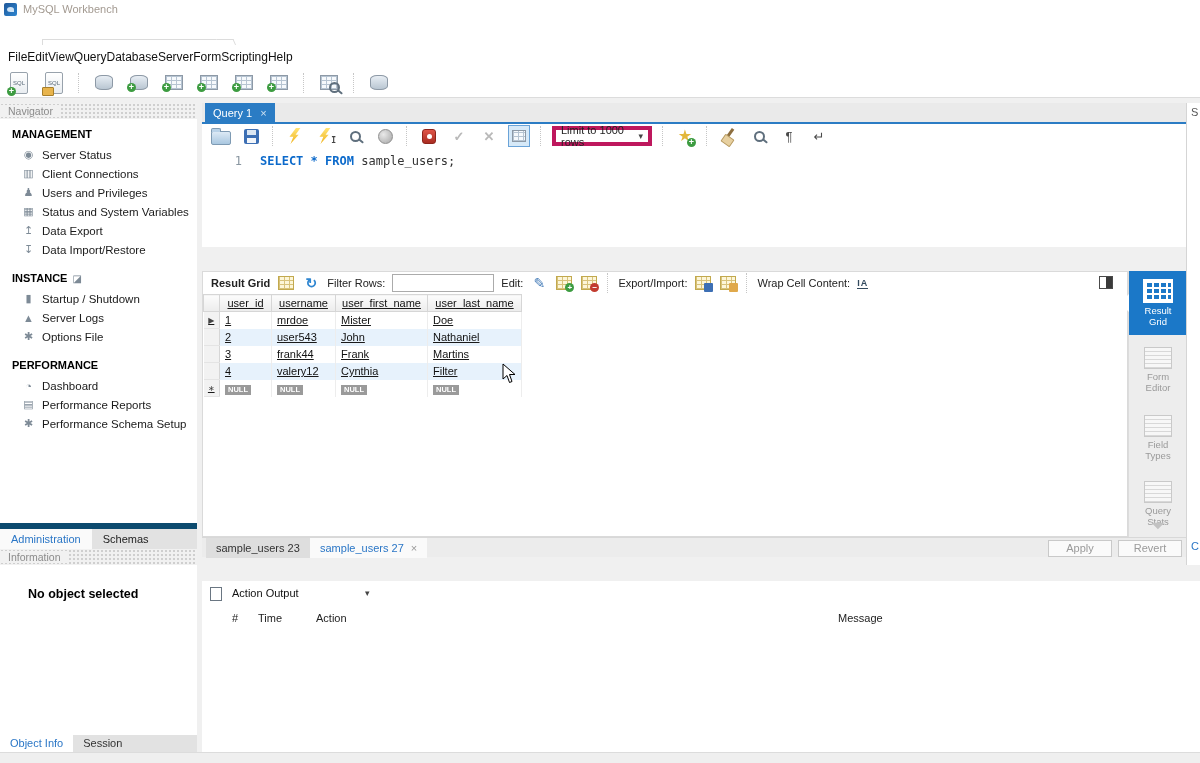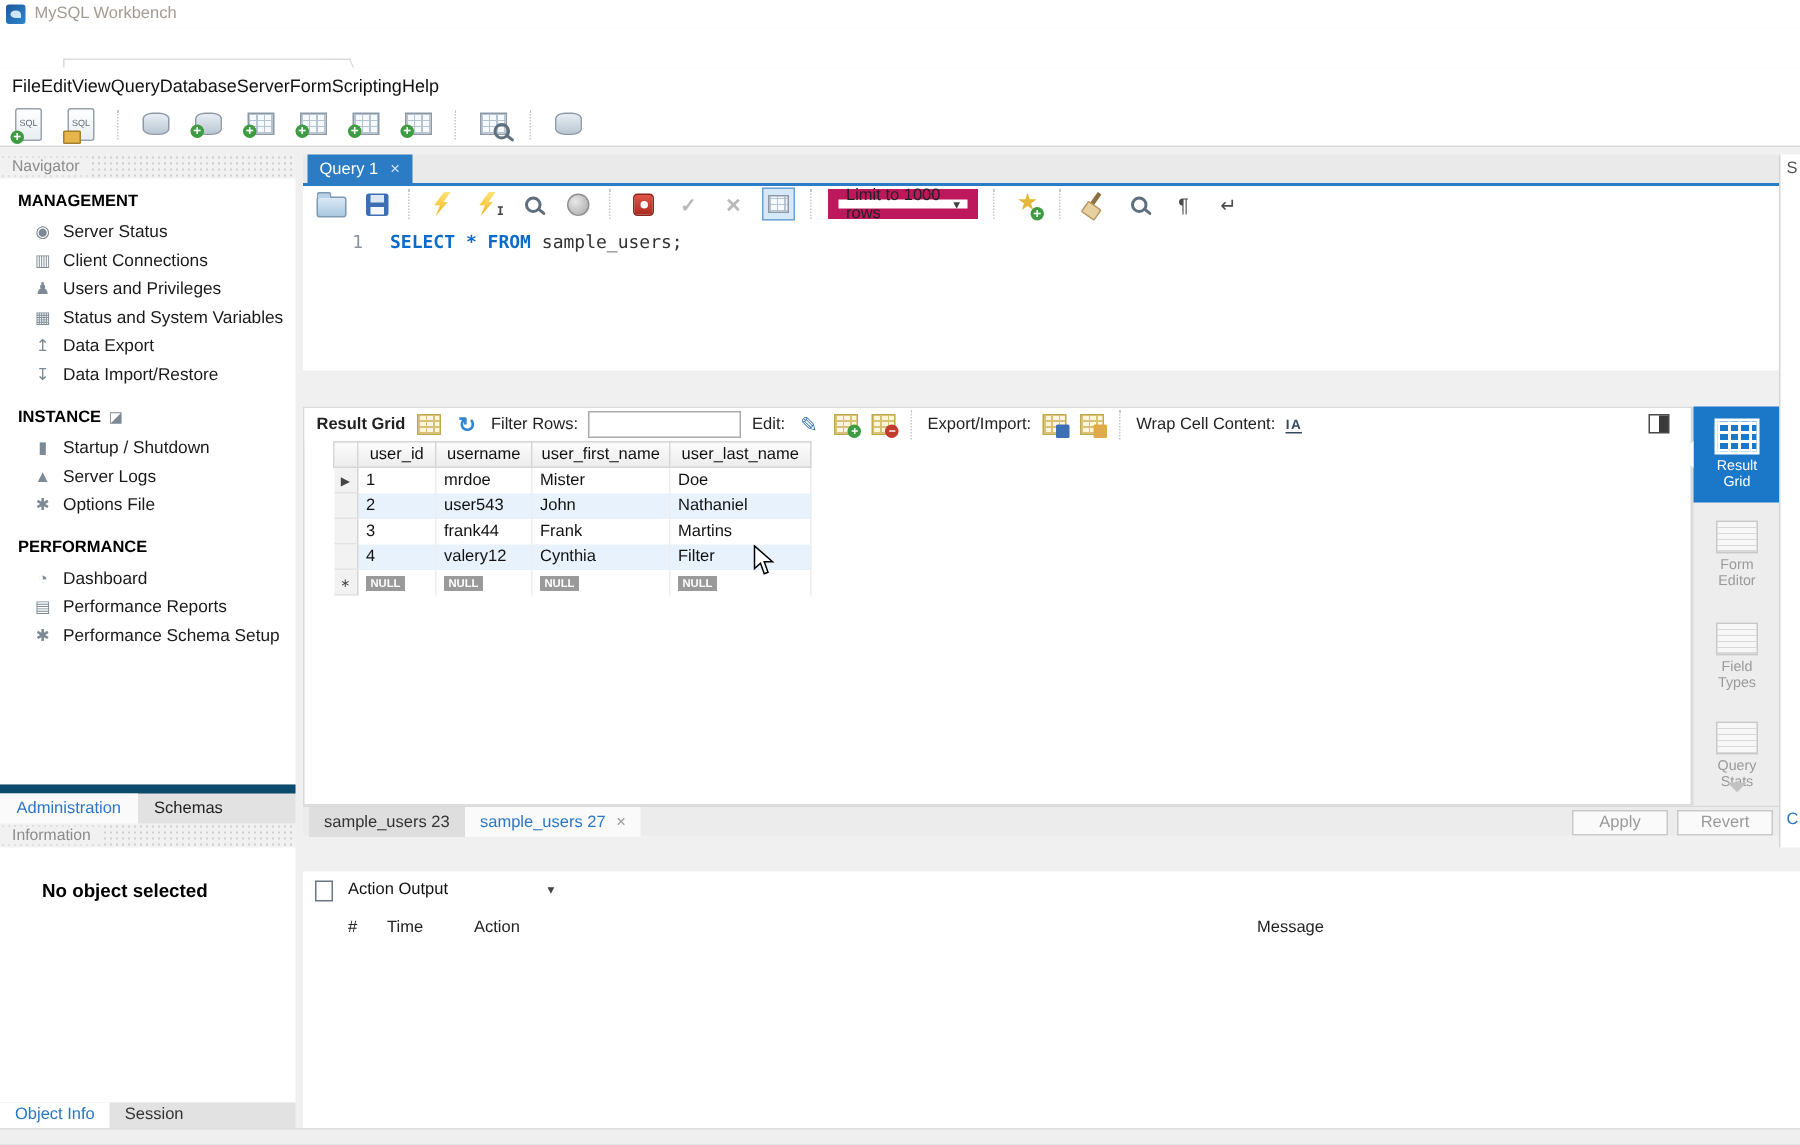--- a/index.html
+++ b/index.html
@@ -94,21 +94,21 @@
   .i-stop{width:15px;height:15px;border-radius:50%;background:radial-gradient(circle at 35% 35%,#e9e9e9,#a5a5a5);
         border:1px solid #8f8f8f;box-sizing:border-box;}
   .i-barrel{width:14px;height:15px;background:linear-gradient(#e05548,#a92c21);border-radius:3px;
         border:1px solid #8e241b;position:relative;box-sizing:border-box;}
   .i-barrel::after{content:"";position:absolute;left:4px;top:4px;width:5px;height:5px;border-radius:50%;background:#fff;}
   .glyph{line-height:1;}
   .g-gray{color:#b9b9b9;font-size:13px;font-weight:bold;}
   .i-autoc{width:22px;height:22px;border:1px solid #6aa3d8;background:#d6e9f8;display:flex;
         align-items:center;justify-content:center;box-sizing:border-box;}
   .i-autoc .i-grid{width:12px;height:10px;}
-  .i-limit{height:20px;width:100px;border:7px solid #be185d;background:#fff;font-size:11px;display:flex;
+  .i-limit{height:20px;width:100px;border:4px solid #be185d;background:#fff;font-size:11px;display:flex;
         align-items:center;justify-content:space-between;padding:0 5px;box-sizing:border-box;color:#222;}
   .i-limit .caret{font-size:9px;color:#444;}
   .i-star{color:#e3b83c;font-size:16px;position:relative;line-height:1;}
   .i-broom{width:16px;height:16px;position:relative;}
   .i-broom::before{content:"";position:absolute;left:8px;top:0;width:3px;height:9px;background:#8d6e3f;transform:rotate(35deg);}
   .i-broom::after{content:"";position:absolute;left:1px;top:8px;width:9px;height:7px;background:#e7d0a0;
         border:1px solid #b79a60;border-radius:1px;transform:rotate(35deg);}
   .editor{left:202px;top:148px;width:984px;height:99px;background:#fff;
         font-family:"DejaVu Sans Mono",monospace;font-size:12px;}
   .lineno{position:absolute;left:22px;top:6px;width:18px;text-align:right;color:#8996a0;}
@@ -130,21 +130,21 @@
         font-size:8px;line-height:9px;text-align:center;font-weight:bold;}
   .bg-green{background:#3d9c41;}.bg-red{background:#c23b2f;}.bg-blue{background:#3d6fb4;border-radius:1px;}
   .bg-gold{background:#e0a94b;border-radius:1px;}
   .i-refresh{color:#2f86d1;font-size:14px;font-weight:bold;}
   .i-pencil{color:#3e77b5;font-size:14px;}
   .filterinput{width:94px;height:16px;border:1px solid #ababab;font-size:11px;padding:0 3px;}
   .i-wrapcell{font-size:9px;letter-spacing:1px;color:#334a5e;border-bottom:1px solid #334a5e;font-weight:bold;}
   .ptoggle{position:absolute;right:14px;top:4px;width:14px;height:13px;border:1px solid #4a4a4a;box-sizing:border-box;}
   .ptoggle::after{content:"";position:absolute;right:0;top:0;width:6px;height:100%;background:#3a3a3a;}
 
-  table.grid{position:absolute;left:19px;top:22px;border-collapse:collapse;font-size:11px;table-layout:fixed;}
+  table.grid{position:absolute;left:0;top:22px;border-collapse:collapse;font-size:11px;table-layout:fixed;text-decoration:underline;}
   table.grid th{background:linear-gradient(#fcfcfc,#ececec);border:1px solid #d6d6d6;font-weight:normal;
         height:16px;padding:0 6px;color:#111;white-space:nowrap;}
   table.grid td{height:16px;padding:0 5px;border-right:1px solid #ededed;white-space:nowrap;color:#111;}
   table.grid td.mk{background:#f2f2f2;border-right:1px solid #d6d6d6;border-bottom:1px solid #e4e4e4;
         text-align:center;color:#444;font-size:8px;padding:0;}
   tr.alt td{background:#e7f2fc;}
   tr.alt td.mk{background:#f2f2f2;}
   .nullb{display:inline-block;background:#9a9a9a;color:#fff;font-size:7.5px;line-height:10px;
         padding:0 3px;font-weight:bold;}
 

